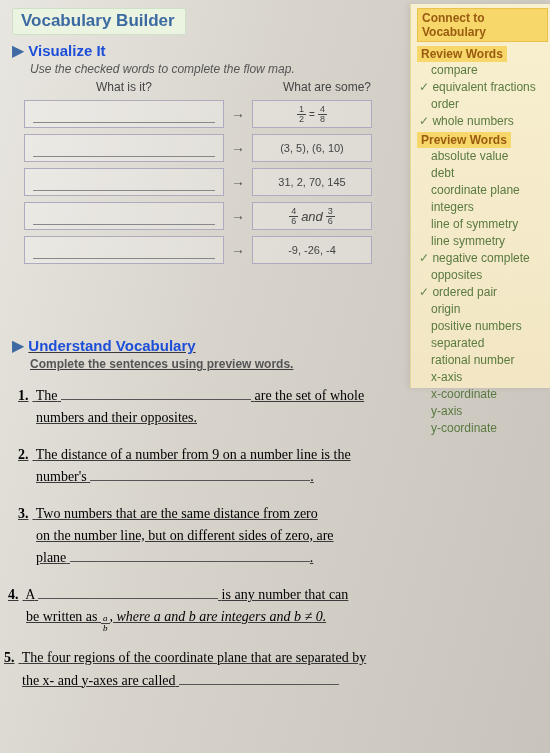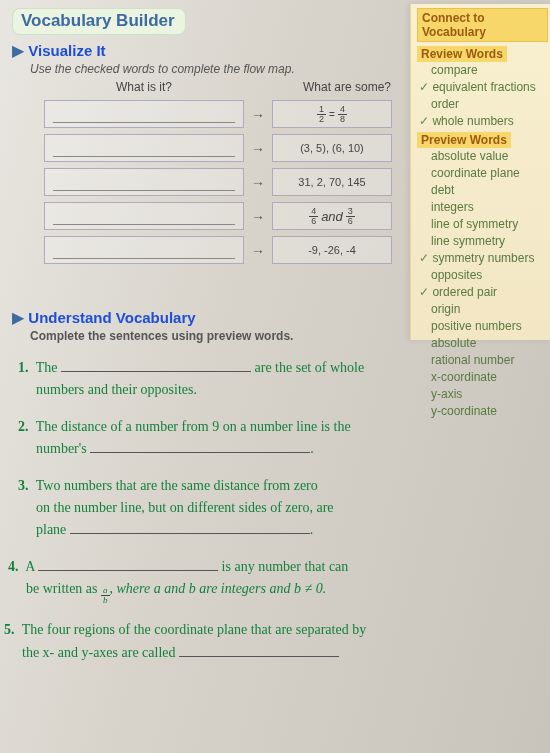--- a/index.html
+++ b/index.html
@@ -11,28 +11,28 @@
     position: relative;
     overflow: hidden;
     color: #3a3a3a;
   }
   .page { padding: 8px 0 0 12px; }
   .title-bar {
     background: #eaf4e0;
     border: 1px solid #cfe0c8;
     display: inline-block;
     padding: 2px 10px 3px 8px;
-    border-radius: 8px;
+    border-radius: 2px;
     margin-bottom: 6px;
   }
   .title-bar span { color: #3d6aa3; font-weight: bold; font-size: 17px; font-family: Arial, sans-serif; }
   .sect-head { color: #1d4ed8; font-weight: bold; font-size: 15px; font-family: Arial, sans-serif; }
   .tri { color:#3d6aa3; display:inline-block; margin-right:4px; }
   .instr { font-style: italic; font-family: Arial, sans-serif; font-size: 12px; color:#555; margin-left:18px; margin-top:2px; }
-  .flow { margin-left: 32px; margin-top: 4px; width: 416px; position:relative; }
+  .flow { margin-left: 12px; margin-top: 4px; width: 416px; position:relative; }
   .hdrs { display:flex; font-family: Arial, sans-serif; font-size:12px; color:#444; }
   .hdrs .h1 { width: 200px; text-align:center; }
   .hdrs .h2 { width: 150px; text-align:center; margin-left:28px; }
   .row { display:flex; align-items:center; margin-top:6px; }
   .inbox {
     width: 200px; height: 28px; border:1px solid #b0aac0;
     background: rgba(255,255,255,0.25);
     position:relative;
   }
   .inbox::after {
@@ -44,36 +44,36 @@
     width:120px; height:28px; border:1px solid #b0aac0;
     background: rgba(255,255,255,0.25);
     display:flex; align-items:center; justify-content:center;
     font-size:11px; color:#444; font-family: Arial, sans-serif;
   }
   .frac { display:inline-flex; flex-direction:column; align-items:center; font-size:9px; line-height:9px; }
   .frac .n { border-bottom:1px solid #444; padding:0 2px; }
   .frac .d { padding:0 2px; }
   .fracrow { display:flex; align-items:center; gap:3px; }
 
-  .section2 { margin-top: 44px; margin-left: 0; }
-  .bodytext { font-size: 14px; color:#15803d; line-height:1.6; }
+  .section2 { margin-top: 72px; margin-left: 0; text-decoration: underline; }
+  .bodytext { font-size: 14px; color:#000000; line-height:1.6; }
   .qnum { font-weight:bold; margin-right:4px; }
   .blank { display:inline-block; border-bottom:1px solid #555; height:12px; vertical-align:baseline; }
   .q { margin-top:14px; max-width: 400px; margin-left:6px; }
 
   
   .sidebar {
     position:absolute; top:4px; right:0; width:140px;
     background: linear-gradient(180deg, #f8f0d0 0%, #f2e6c4 100%);
     border-left:1px solid #e6d898;
     padding: 4px 2px 10px 6px;
     font-family: Arial, sans-serif;
     font-size: 12px;
     color:#5a7a40;
-    height: 336px;
+    height: 384px;
     box-shadow: -2px 0 6px rgba(0,0,0,0.08);
   }
   .sb-title {
     background:#f7d66a; color:#9a5c10; font-weight:bold;
     padding:2px 4px; font-size:12px; border:1px solid #e8c24a;
     display:inline-block; margin-bottom:2px;
   }
   .sb-head {
     background:#f7d66a; color:#9a5c10; font-weight:bold;
     padding:1px 4px; font-size:12px; display:inline-block;
@@ -208,29 +208,30 @@
   <div class="sb-head">Review Words</div>
   <div id="review-list">
       <div class="sb-item">compare</div>
       <div class="sb-item chk">equivalent fractions</div>
       <div class="sb-item">order</div>
       <div class="sb-item chk">whole numbers</div>
     </div>
   <div class="sb-head">Preview Words</div>
   <div id="preview-list">
       <div class="sb-item">absolute value</div>
+      <div class="sb-item">debt</div>
       <div class="sb-item">coordinate plane</div>
-      <div class="sb-item">debt</div>
       <div class="sb-item">integers</div>
       <div class="sb-item">line of symmetry</div>
       <div class="sb-item">line symmetry</div>
-      <div class="sb-item chk">symmetry numbers</div>
+      <div class="sb-item chk">negative complete</div>
       <div class="sb-item">opposites</div>
       <div class="sb-item chk">ordered pair</div>
       <div class="sb-item">origin</div>
       <div class="sb-item">positive numbers</div>
-      <div class="sb-item">absolute</div>
+      <div class="sb-item">separated</div>
       <div class="sb-item">rational number</div>
+      <div class="sb-item">x-axis</div>
       <div class="sb-item">x-coordinate</div>
       <div class="sb-item">y-axis</div>
       <div class="sb-item">y-coordinate</div>
     </div>
 </div>
 
 </body></html>

